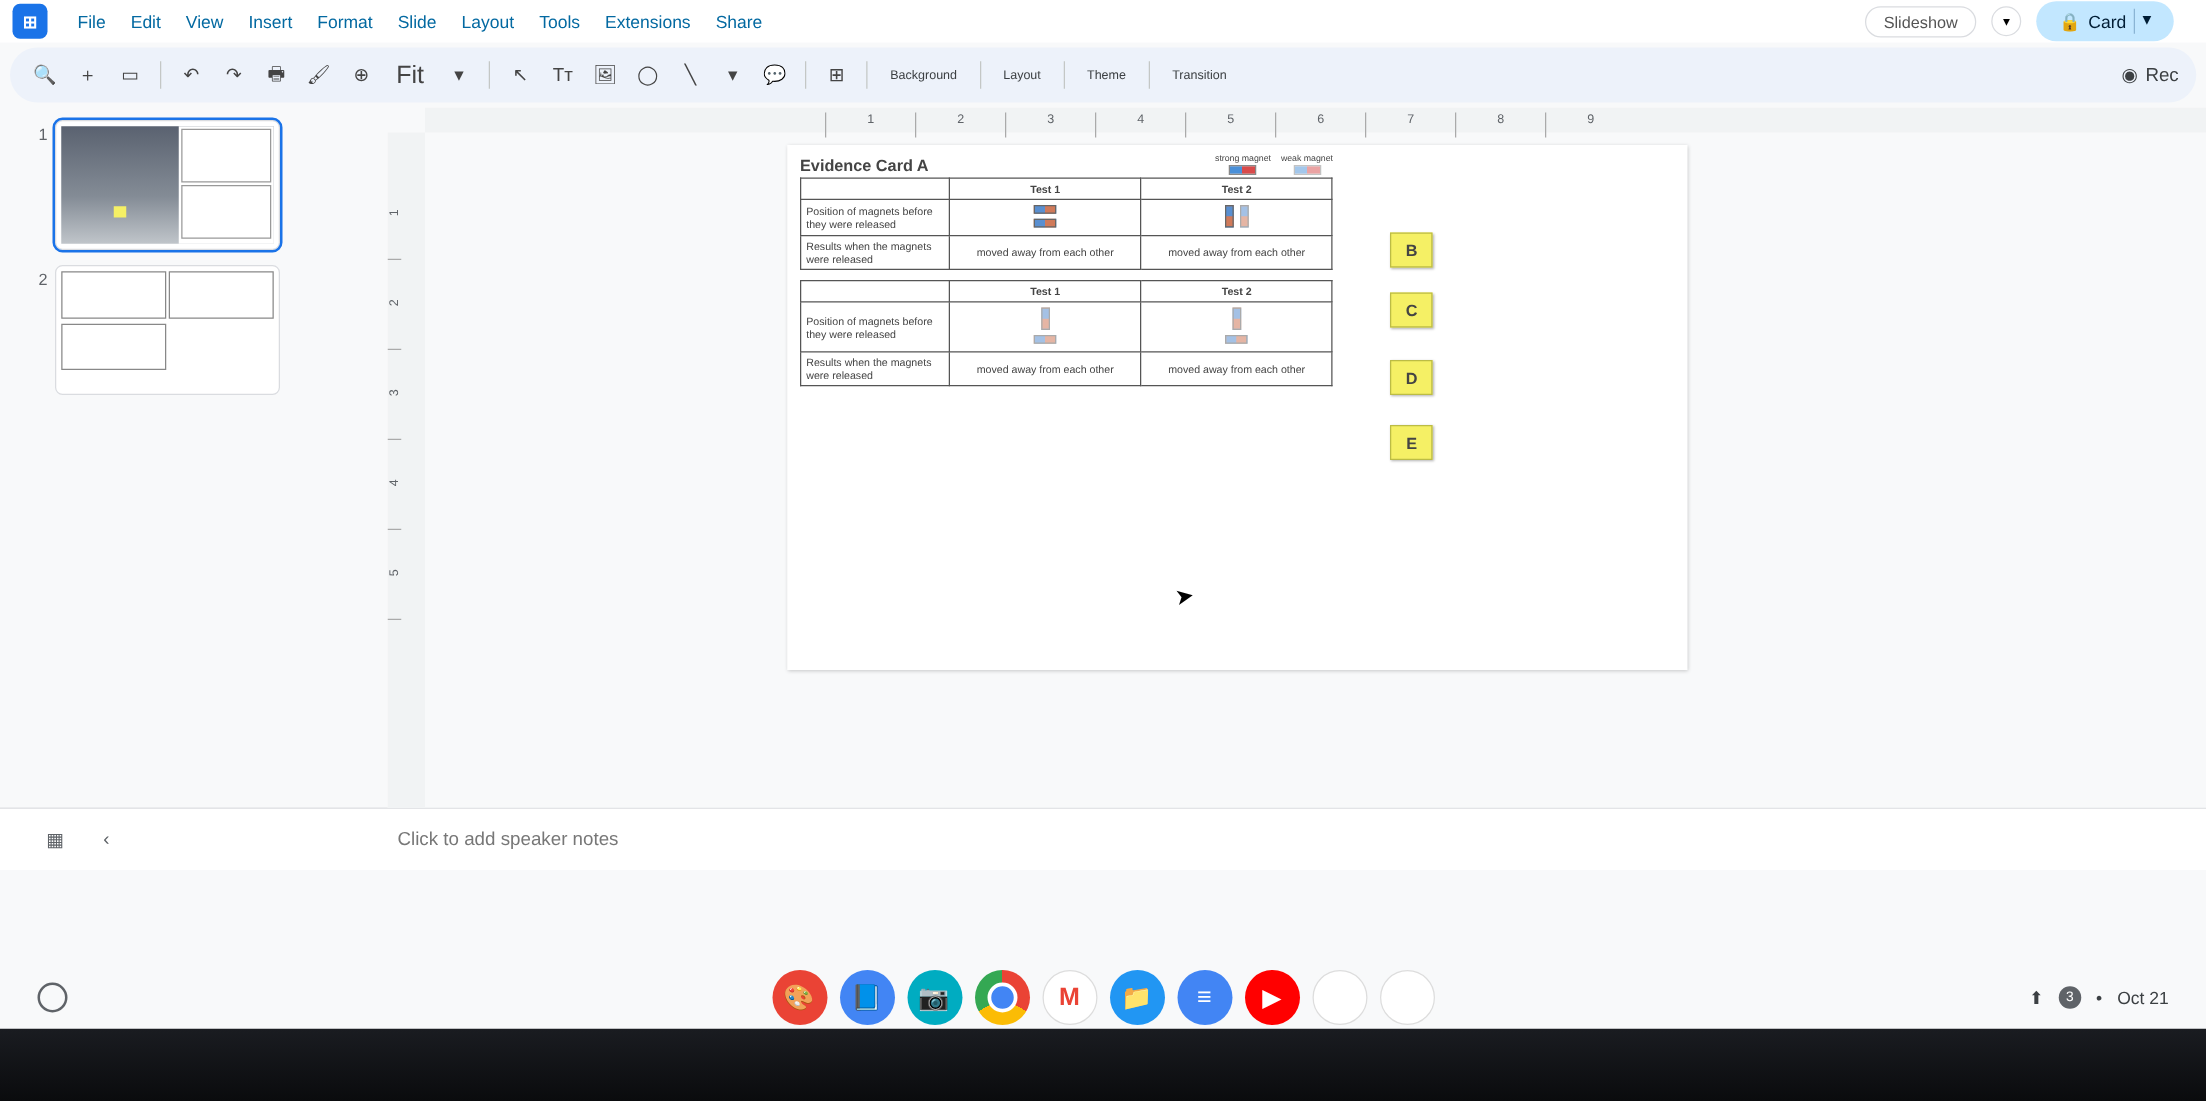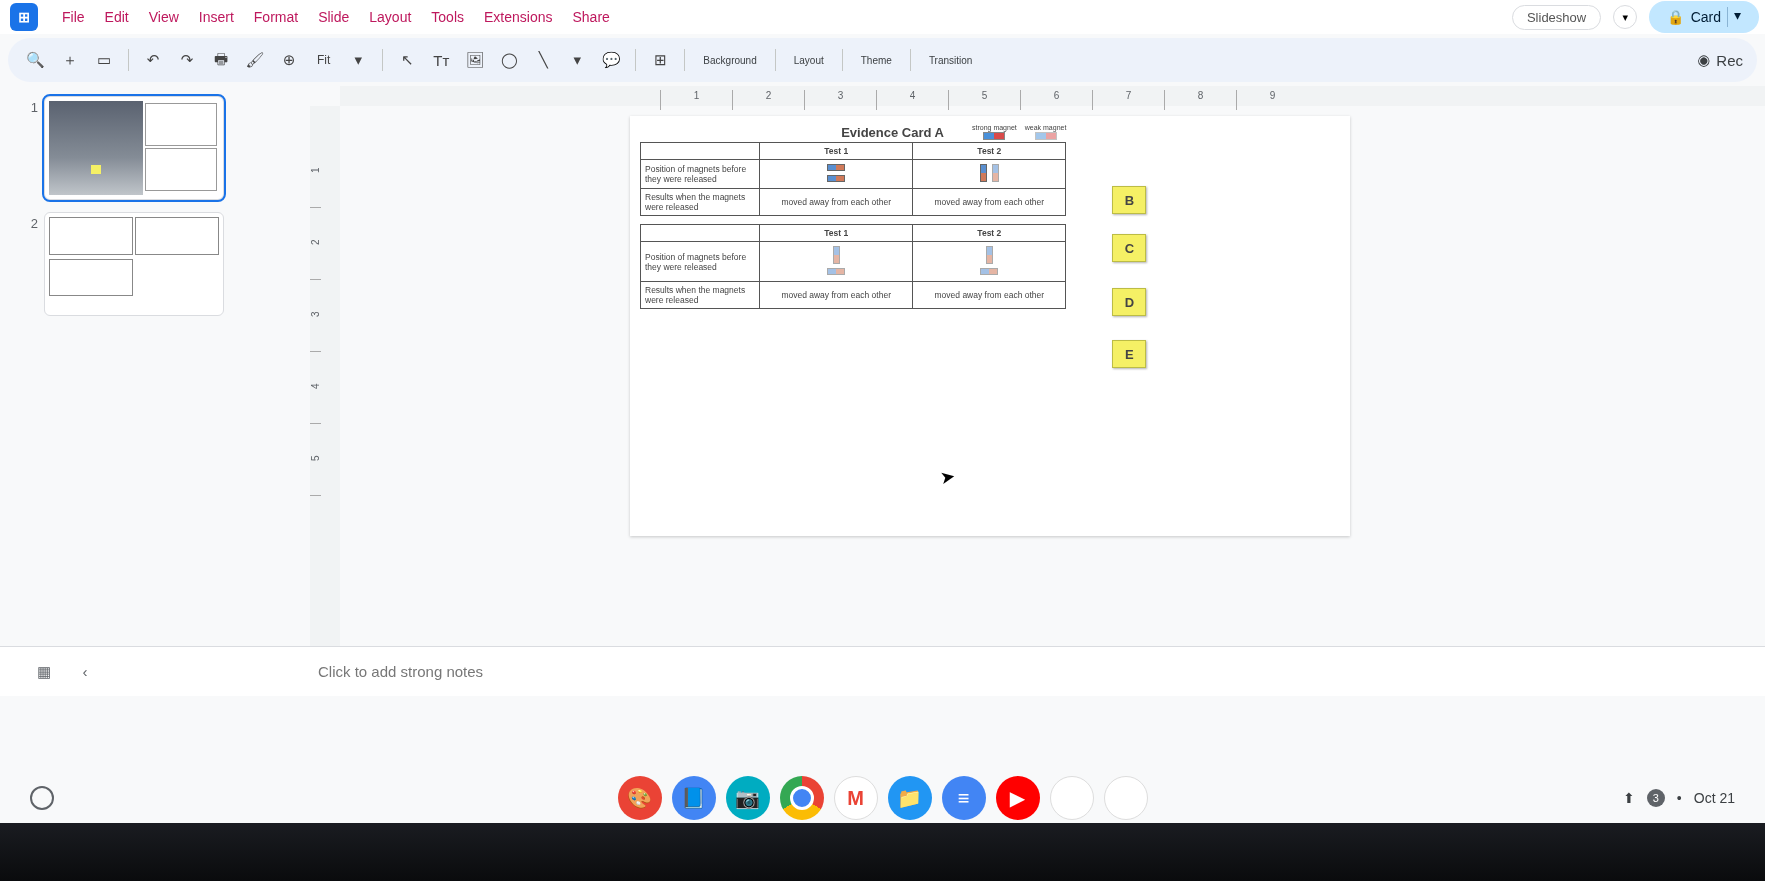--- a/index.html
+++ b/index.html
@@ -1,30 +1,30 @@
 <!DOCTYPE html>
 <html><head>
 <meta charset="utf-8">
 <style>
 * { box-sizing: border-box; margin: 0; padding: 0; font-family: Arial, sans-serif; }
 body { width: 1765px; height: 881px; background: #f8f9fa; overflow: hidden; position: relative; }
 
 
 .menu-bar { display: flex; align-items: center; height: 34px; padding: 0 10px; background: #fff; }
 .app-icon { width: 28px; height: 28px; background: #1a73e8; border-radius: 6px; display: flex; align-items: center; justify-content: center; color: #fff; font-weight: bold; font-size: 14px; margin-right: 14px; }
-.menu-item { font-size: 14px; color: #be185d; padding: 4px 10px; cursor: pointer; }
-.top-right { position: absolute; right: 6px; top: 0; display: flex; align-items: center; gap: 12px; height: 34px; }
+.menu-item { font-size: 14px; color: #0369a1; padding: 4px 10px; cursor: pointer; }
+.top-right { position: absolute; right: 26px; top: 0; display: flex; align-items: center; gap: 12px; height: 34px; }
 .slideshow-btn { border: 1px solid #dadce0; border-radius: 18px; padding: 4px 14px; font-size: 13px; color: #555; background:#fff; }
 .share-btn { background: #c2e7ff; border-radius: 20px; padding: 6px 18px; font-size: 14px; color: #001d35; display:flex; align-items:center; gap:6px; }
 .share-caret { width:14px; height:20px; border-left:1px solid #8ab4d4; padding-left:6px; }
 
 
 .toolbar { display: flex; align-items: center; height: 44px; padding: 0 14px; background: #edf2fa; border-radius: 22px; margin: 4px 8px; gap: 6px; }
 .tool-btn { width: 28px; height: 28px; display: flex; align-items: center; justify-content: center; color: #444; border-radius: 4px; cursor: pointer; font-size: 15px; }
-.tool-btn.text { width: auto; padding: 0 8px; font-size: 12px; }
+.tool-btn.text { width: auto; padding: 0 8px; font-size: 20px; }
 .tool-sep { width: 1px; height: 22px; background: #c4c7c5; margin: 0 4px; }
 .tool-right { margin-left: auto; display: flex; align-items: center; gap: 10px; }
 .tool-label { font-size: 10px; color: #3c4043; padding: 2px 8px; cursor: pointer; }
 .rec-btn { display:flex; align-items:center; gap:6px; color:#3c4043; font-size:15px; }
 
 
 .main { display: flex; height: 560px; }
 .filmstrip { width: 310px; padding: 10px 6px 10px 20px; }
 .thumb-row { display: flex; align-items: flex-start; margin-bottom: 12px; }
 .thumb-num { width: 18px; font-size: 13px; color: #5f6368; text-align: right; margin-right: 6px; margin-top: 4px; }
@@ -48,21 +48,21 @@
 .slide-left { width: 38%; background: linear-gradient(to bottom, #545a66 0%, #717884 40%, #9aa1aa 70%, #c5c9ce 100%); position: relative; }
 .gradient-title { position:absolute; top:45px; right:12px; color:#3a3a3a; font-size:16px; font-weight:bold; }
 .arrow { position:absolute; left:36px; top:10px; width:26px; height:370px; }
 .arrow-shaft { position:absolute; left:8px; top:0; width:10px; height:345px; background:#2a2e33; }
 .arrow-head { position:absolute; left:-3px; bottom:0; width:0; height:0; border-left:16px solid transparent; border-right:16px solid transparent; border-top:26px solid #2a2e33; }
 .arrow-label { position:absolute; left:28px; bottom:50px; writing-mode: vertical-rl; transform: rotate(180deg); font-size:9px; color:#222; }
 .sticky { position:absolute; width:34px; height:28px; background:#f5f065; border:1px solid #bcbc45; display:flex; align-items:center; justify-content:center; font-size:13px; font-weight:bold; box-shadow:1px 1px 2px rgba(0,0,0,0.3); }
 .sticky-a { left: 100px; top: 296px; }
 
 .slide-right { width: 62%; background: #fff; padding: 8px 10px; position: relative; font-size: 10px; color: #444; }
-.card-header { display:flex; justify-content:flex-end; align-items:center; margin-bottom:2px;gap:28px; }
+.card-header { display:flex; justify-content:space-between; align-items:center; margin-bottom:2px;gap:28px; }
 .card-title { font-weight:bold; font-size:13px; }
 .legend { display:flex; gap:8px; font-size:7px; }
 .leg-item { display:flex; flex-direction:column; align-items:center; gap:1px; }
 .leg-sw { width:22px; height:8px; border:1px solid #888; background: linear-gradient(to right, #4a90d9 50%, #d94a4a 50%); }
 .leg-sw.weak { opacity:0.5; }
 .ev-table { width:100%; border-collapse:collapse; margin-bottom:8px; }
 .ev-table th, .ev-table td { border:1px solid #555; padding:3px 4px; font-size:8.5px; text-align:center; vertical-align:middle; }
 .ev-table th.rowh { width:28%; font-weight:normal; text-align:left; }
 .magnet { display:inline-block; width:18px; height:7px; background: linear-gradient(to right, #5a8fd0 50%, #d07a5a 50%); border:1px solid #666; margin:1px; }
 .magnet.vert { width:7px; height:18px; background: linear-gradient(to bottom, #5a8fd0 50%, #d07a5a 50%); }
@@ -276,21 +276,21 @@
       </div>
     </div>
 
     <div class="cursor">➤</div>
   </div>
 </div>
 
 <div class="notes-bar">
   <div class="notes-icon">▦</div>
   <div class="notes-chevron">‹</div>
-  <div>Click to add strong notes</div>
+  <div>Click to add speaker notes</div>
 </div>
 
 <div class="taskbar">
   <div class="task-left"></div>
   <div class="task-icon ti-red">🎨</div>
   <div class="task-icon ti-blue">📘</div>
   <div class="task-icon ti-cyan">📷</div>
   <div class="task-icon ti-chrome"></div>
   <div class="task-icon ti-gmail">M</div>
   <div class="task-icon ti-files">📁</div>

